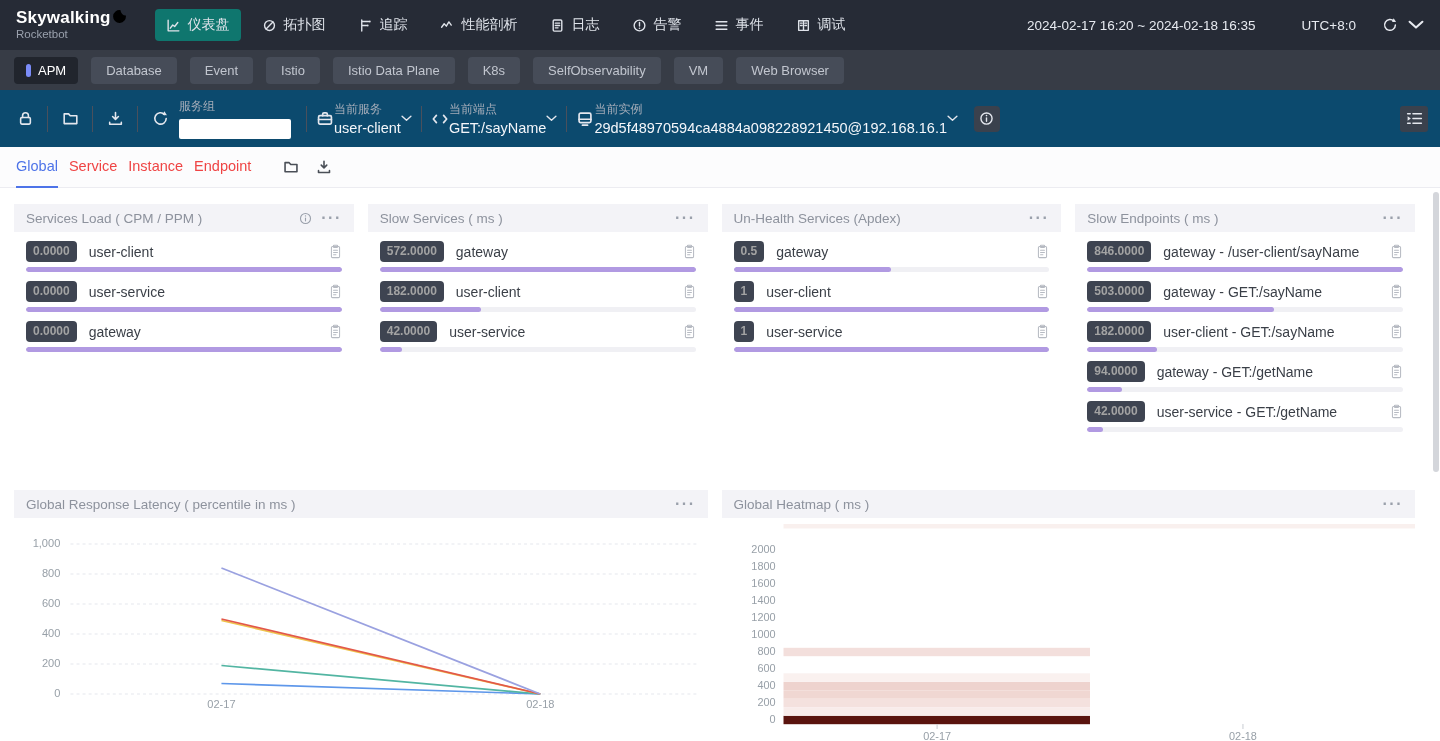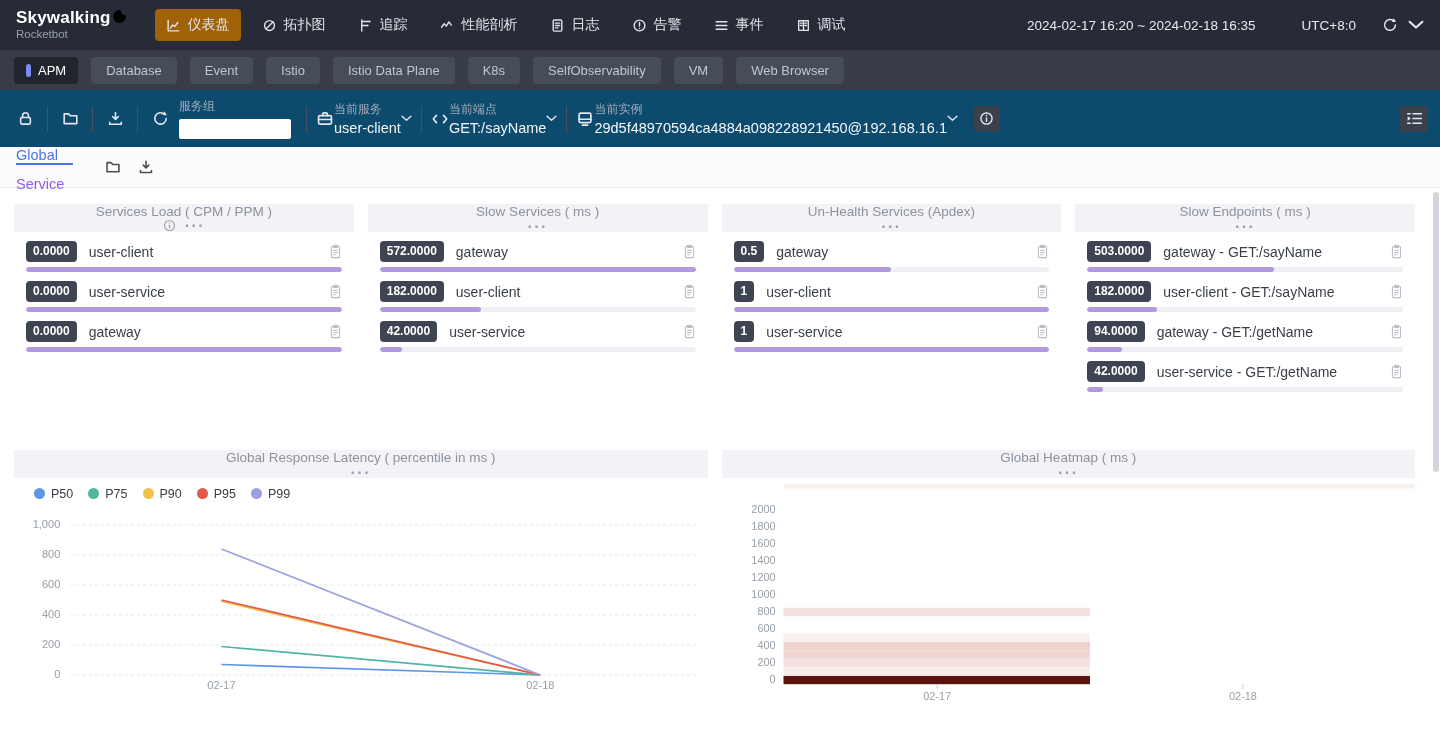--- a/index.html
+++ b/index.html
@@ -14,21 +14,21 @@
 
   
   .topbar { height:50px; background:#262b36; display:flex; align-items:center; padding:0 16px; }
   .logo { margin-right:28px; line-height:1; cursor:pointer; }
   .logo-row { display:flex; align-items:flex-start; gap:2px; }
   .logo-name { color:#fff; font-size:17px; font-weight:bold; letter-spacing:.2px; }
   .logo-moon svg { width:14px; height:14px; }
   .logo-sub { color:#9aa1ad; font-size:11.5px; margin-top:3px; }
   .menu { display:flex; align-items:center; gap:10px; }
   .menu-item { display:flex; align-items:center; gap:7px; color:#dfe3ea; font-size:14px; padding:7px 11px; border-radius:4px; cursor:pointer; white-space:nowrap; }
-  .menu-item.active { background:#a16207; }
+  .menu-item.active { background:#0f766e; }
   .menu-item .icon svg { width:15px; height:15px; }
   .topbar-right { margin-left:auto; display:flex; align-items:center; color:#e7eaf0; font-size:13.5px; }
   .time-range { margin-right:46px; cursor:pointer; }
   .timezone { margin-right:16px; cursor:pointer; }
   .top-ic { color:#e7eaf0; cursor:pointer; margin-left:10px; }
   .top-ic svg { width:16px; height:16px; }
 
   
   .subnav { height:40px; background:#373c46; display:flex; align-items:center; gap:13px; padding:0 14px; }
   .chip { background:#464c58; color:#c2c6cf; font-size:13px; padding:6px 15px; border-radius:4px; display:flex; align-items:center; gap:7px; cursor:pointer; white-space:nowrap; }
@@ -48,38 +48,38 @@
   .sel-label { font-size:12px; color:#a6adb9; margin-bottom:2px; }
   .sel-value { font-size:14.5px; color:#f4f6fa; white-space:nowrap; }
   .chev svg { width:11px; height:7px; }
   .info-btn { width:26px; height:26px; border-radius:4px; background:#3a414d; display:flex; align-items:center; justify-content:center; margin-left:16px; cursor:pointer; }
   .info-btn svg { width:15px; height:15px; }
   .panel-btn { margin-left:auto; width:28px; height:26px; background:#3a414d; border-radius:3px; display:flex; align-items:center; justify-content:center; cursor:pointer; }
   .panel-btn svg { width:17px; height:15px; }
 
   
   .viewtabs { height:41px; background:#fcfcfd; border-bottom:1px solid #ececf1; display:flex; align-items:center; padding:0 16px; gap:28px; }
-  .vtab { font-size:14.5px; color:#8b5cf6; height:41px; display:flex; align-items:center; border-bottom:2px solid transparent; cursor:pointer; }
+  .vtab { font-size:14.5px; color:#ef4444; height:41px; display:flex; align-items:center; border-bottom:2px solid transparent; cursor:pointer; }
   .vtab.active { color:#4d73e8; border-bottom-color:#4d73e8; }
   .vt-icons { display:flex; gap:17px; color:#4a4f57; margin-left:4px; }
   .vt-icons .icon { cursor:pointer; }
   .vt-icons svg { width:16px; height:16px; stroke-width:1.4; }
 
   
   main { padding:16px 25px 0 14px; }
   .cards { display:grid; grid-template-columns:repeat(4,1fr); gap:14px; align-items:start; }
   .card { background:#fff; }
-  .card-head { height:28px; background:#f3f3f7; display:flex; align-items:center; justify-content:space-between; padding:0 12px;flex-direction:column; }
+  .card-head { height:28px; background:#f3f3f7; display:flex; align-items:center; justify-content:space-between; padding:0 12px; }
   .card-title { font-size:13.5px; color:#8d929d; white-space:nowrap; }
   .head-icons { display:flex; align-items:center; gap:9px; color:#9aa0ab; }
   .head-icons .icon svg { width:13px; height:13px; stroke-width:1.2; }
   .ellipsis { font-size:16px; font-weight:bold; letter-spacing:1.5px; color:#9aa0ab; cursor:pointer; line-height:0.6; }
   .metric-item { padding-top:9px; }
   .metric-line { display:flex; align-items:center; gap:12px; padding:0 12px; }
-  .badge { background:#3e4451; color:#ffffff; font-size:12px; font-weight:bold; padding:3px 7px; border-radius:4px; line-height:1.25; white-space:nowrap; }
+  .badge { background:#3e4451; color:#a3a3a3; font-size:12px; font-weight:bold; padding:3px 7px; border-radius:4px; line-height:1.25; white-space:nowrap; }
   .metric-label { font-size:14px; color:#3a3f47; flex:1; white-space:nowrap; overflow:hidden; text-overflow:ellipsis; }
   .copy { cursor:pointer; }
   .copy svg { width:13px; height:15px; stroke:#b6bac2; stroke-width:1.1; }
   .track { height:5px; background:#f0f0f4; border-radius:3px; margin:5px 12px 0; overflow:hidden; }
   .fill { height:100%; border-radius:3px; }
 
   .charts { display:grid; grid-template-columns:1fr 1fr; gap:14px; margin-top:58px; }
   .legend { display:flex; align-items:center; gap:15px; padding:10px 0 0 20px; height:21px; }
   .lg-item { display:flex; align-items:center; gap:6px; font-size:12.5px; color:#3c4046; cursor:pointer; }
   .dot { width:11px; height:11px; border-radius:50%; display:inline-block; }
@@ -334,21 +334,21 @@
       <span class="icon">
     <svg viewBox="0 0 16 14">
           <path d="M6.5 2.5h8M6.5 7h8M6.5 11.5h8M1.5 2.5h2.5M1.5 11.5h2.5"></path>
           <polygon class="fil" points="1.5,4.8 4.6,7 1.5,9.2"></polygon>
         </svg>
       </span>
     </span>
 </div>
 
 <div class="viewtabs">
-  <span id="view-tabs" style="display:flex;gap:11px;height:41px;flex-direction:column;">
+  <span id="view-tabs" style="display:flex;gap:11px;height:41px;">
       <span class="vtab active">Global</span>
       <span class="vtab">Service</span>
       <span class="vtab">Instance</span>
       <span class="vtab">Endpoint</span>
     </span>
   <span class="vt-icons">
     <span class="icon">
       <svg viewBox="0 0 14 14">
           <path d="M1.8 3.2h3.6l1.4 1.6h5.4v6.4H1.8z"></path>
         </svg>
@@ -540,20 +540,36 @@
       </div>
       <div class="card">
         <div class="card-head">
           <span class="card-title">Slow Endpoints ( ms )</span>
           <span class="head-icons">
             <span class="ellipsis">···</span>
           </span>
         </div>
         <div class="metric-item">
           <div class="metric-line">
+            <span class="badge">846.0000</span>
+            <span class="metric-label">gateway - /user-client/sayName</span>
+            <span class="icon copy">
+              <svg viewBox="0 0 14 16">
+                <rect x="2.6" y="2.6" width="8.8" height="12" rx="1.2"></rect>
+                <rect x="4.8" y="1.2" width="4.4" height="2.6" rx="0.6"></rect>
+                <path d="M4.9 6.6h4.2M4.9 9h4.2M4.9 11.4h2.6"></path>
+              </svg>
+            </span>
+          </div>
+          <div class="track">
+            <div class="fill" style="width:100%;background:#b19ae2"></div>
+          </div>
+        </div>
+        <div class="metric-item">
+          <div class="metric-line">
             <span class="badge">503.0000</span>
             <span class="metric-label">gateway - GET:/sayName</span>
             <span class="icon copy">
               <svg viewBox="0 0 14 16">
                 <rect x="2.6" y="2.6" width="8.8" height="12" rx="1.2"></rect>
                 <rect x="4.8" y="1.2" width="4.4" height="2.6" rx="0.6"></rect>
                 <path d="M4.9 6.6h4.2M4.9 9h4.2M4.9 11.4h2.6"></path>
               </svg>
             </span>
           </div>
@@ -613,42 +629,20 @@
     </section>
 
   <section class="charts">
     <div class="card chart-card">
       <div class="card-head">
         <span class="card-title">Global Response Latency ( percentile in ms )</span>
         <span class="head-icons">
             <span class="ellipsis">···</span>
           </span>
       </div>
-      <div class="legend" id="legend">
-          <span class="lg-item">
-            <span class="dot" style="background:#5e97ea"></span>
-            <span>P50</span>
-          </span>
-          <span class="lg-item">
-            <span class="dot" style="background:#52b5a2"></span>
-            <span>P75</span>
-          </span>
-          <span class="lg-item">
-            <span class="dot" style="background:#eec34a"></span>
-            <span>P90</span>
-          </span>
-          <span class="lg-item">
-            <span class="dot" style="background:#e2584a"></span>
-            <span>P95</span>
-          </span>
-          <span class="lg-item">
-            <span class="dot" style="background:#9aa1e0"></span>
-            <span>P99</span>
-          </span>
-        </div>
       <svg id="line-svg" class="chart" viewBox="0 0 688 196" width="100%" height="196" preserveAspectRatio="none">
           <line class="grid-line" x1="56" y1="176" x2="680" y2="176"></line>
           <text class="ax" x="46" y="179.5" text-anchor="end">0</text>
           <line class="grid-line" x1="56" y1="146" x2="680" y2="146"></line>
           <text class="ax" x="46" y="149.5" text-anchor="end">200</text>
           <line class="grid-line" x1="56" y1="116" x2="680" y2="116"></line>
           <text class="ax" x="46" y="119.5" text-anchor="end">400</text>
           <line class="grid-line" x1="56" y1="86" x2="680" y2="86"></line>
           <text class="ax" x="46" y="89.5" text-anchor="end">600</text>
           <line class="grid-line" x1="56" y1="56" x2="680" y2="56"></line>

